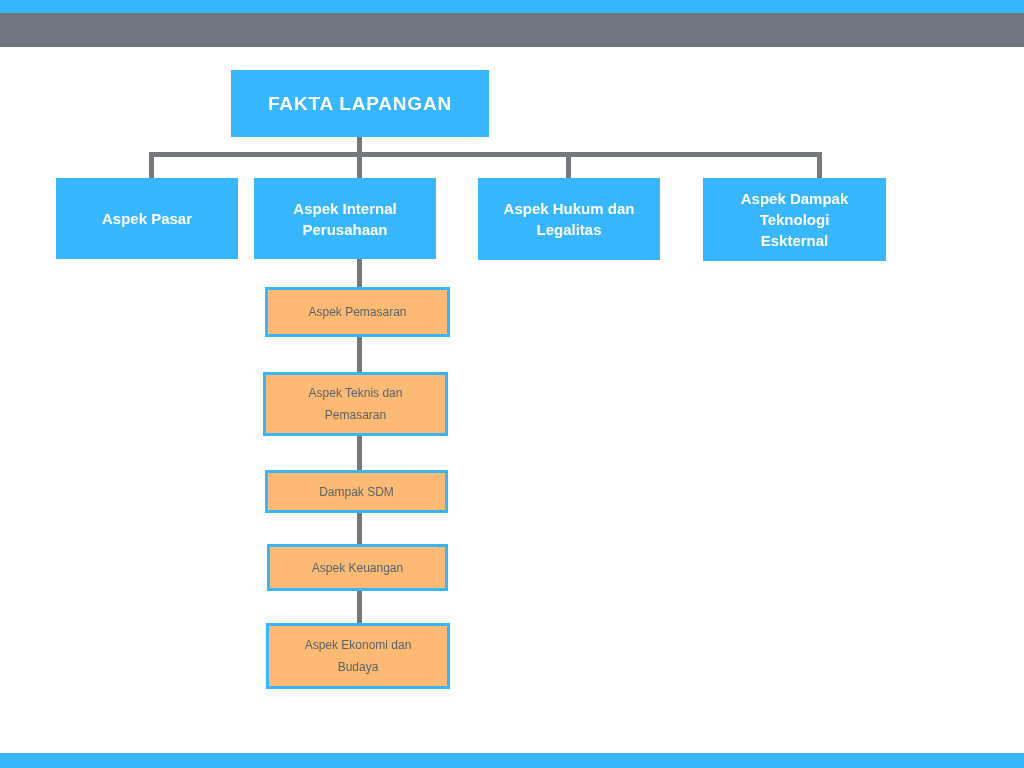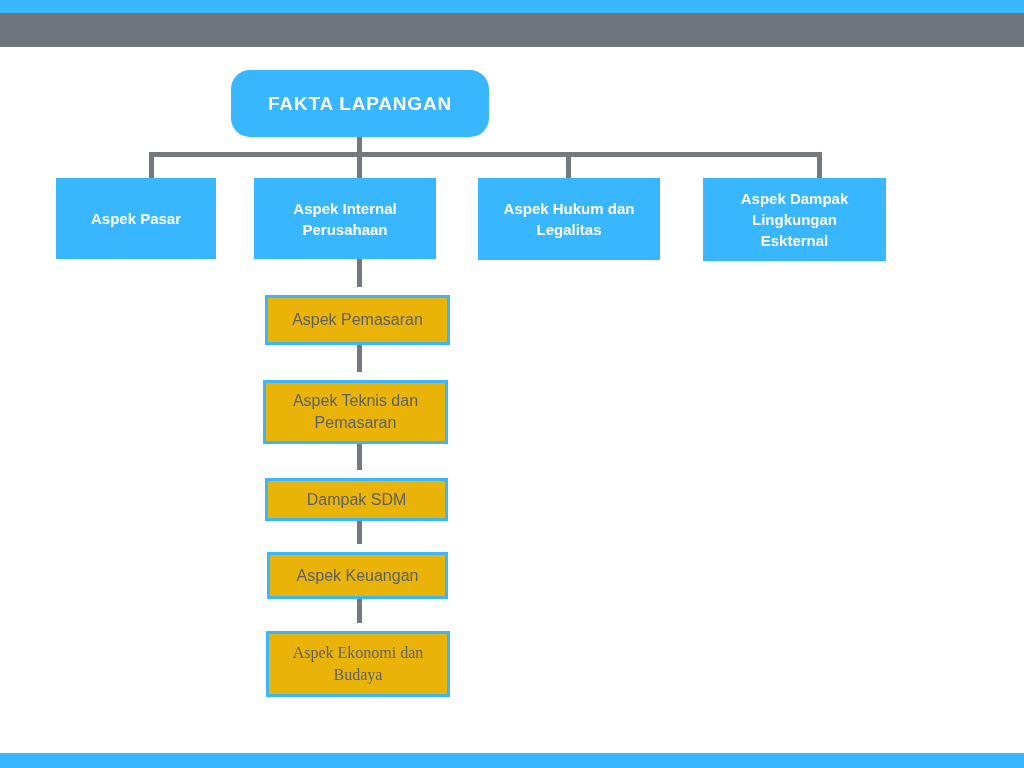--- a/index.html
+++ b/index.html
@@ -20,36 +20,36 @@
     text-align:center; box-sizing:border-box;
   }
   .node-blue {
     background:var(--accent-blue,#38b6ff); color:#ffffff;
     font-weight:bold; font-size:15px; line-height:21px;
   }
   .node-root {
     font-size:19px; line-height:24px; letter-spacing:0.8px;
   }
   .node-white {
-    background:#eab308; border:3px solid var(--accent-blue,#38b6ff);
-    color:var(--box-text-gray,#5d6267); font-size:16px; line-height:22px;margin-top:8px;
+    background:#fdba74; border:3px solid var(--accent-blue,#38b6ff);
+    color:var(--box-text-gray,#5d6267); font-size:12px; line-height:22px;
   }
 
   
-  #root-node   { left:231px; top:70px;  width:258px; height:67px;border-radius:19px; }
-  #node-l1-0   { left:56px;  top:178px; width:160px; height:81px; padding:14px 14px; }
+  #root-node   { left:231px; top:70px;  width:258px; height:67px; }
+  #node-l1-0   { left:56px;  top:178px; width:182px; height:81px; padding:14px 14px; }
   #node-l1-1   { left:254px; top:178px; width:182px; height:81px; padding:0 20px;align-items:center; }
   #node-l1-2   { left:478px; top:178px; width:182px; height:82px; padding:0 20px;justify-content:flex-end; }
   #node-l1-3   { left:703px; top:178px; width:183px; height:83px; padding:0 24px; }
 
   #node-ch-0   { left:265px; top:287px; width:185px; height:50px; padding:0 16px; }
   #node-ch-1   { left:263px; top:372px; width:185px; height:64px; padding:0 16px; }
   #node-ch-2   { left:265px; top:470px; width:183px; height:43px; padding:0 16px; }
   #node-ch-3   { left:267px; top:544px; width:181px; height:47px; padding:16px 16px; }
-  #node-ch-4   { left:266px; top:623px; width:184px; height:66px; padding:8px 16px;font-family:Liberation Serif, serif; }
+  #node-ch-4   { left:266px; top:623px; width:184px; height:66px; padding:8px 16px; }
 
   #conn-h          { left:149px; top:152px; width:673px; height:5px; }
   #conn-root-v     { left:357px; top:137px; width:5px;  height:41px; }
   #conn-drop-1     { left:149px; top:152px; width:5px;  height:26px; }
   #conn-drop-3     { left:566px; top:152px; width:5px;  height:26px; }
   #conn-drop-4     { left:817px; top:152px; width:5px;  height:26px; }
   #conn-ch-0       { left:357px; top:259px; width:5px;  height:28px; }
   #conn-ch-1       { left:357px; top:337px; width:5px;  height:35px; }
   #conn-ch-2       { left:357px; top:436px; width:5px;  height:34px; }
   #conn-ch-3       { left:357px; top:513px; width:5px;  height:31px; }
@@ -82,21 +82,21 @@
   <div class="node node-blue" id="node-l1-0">
     <span>Aspek Pasar</span>
   </div>
   <div class="node node-blue" id="node-l1-1">
     <span>Aspek Internal Perusahaan</span>
   </div>
   <div class="node node-blue" id="node-l1-2">
     <span>Aspek Hukum dan Legalitas</span>
   </div>
   <div class="node node-blue" id="node-l1-3">
-    <span>Aspek Dampak Lingkungan Eskternal</span>
+    <span>Aspek Dampak Teknologi Eskternal</span>
   </div>
 
   <div class="node node-white" id="node-ch-0">
     <span>Aspek Pemasaran</span>
   </div>
   <div class="node node-white" id="node-ch-1">
     <span>Aspek Teknis dan Pemasaran</span>
   </div>
   <div class="node node-white" id="node-ch-2">
     <span>Dampak SDM</span>

